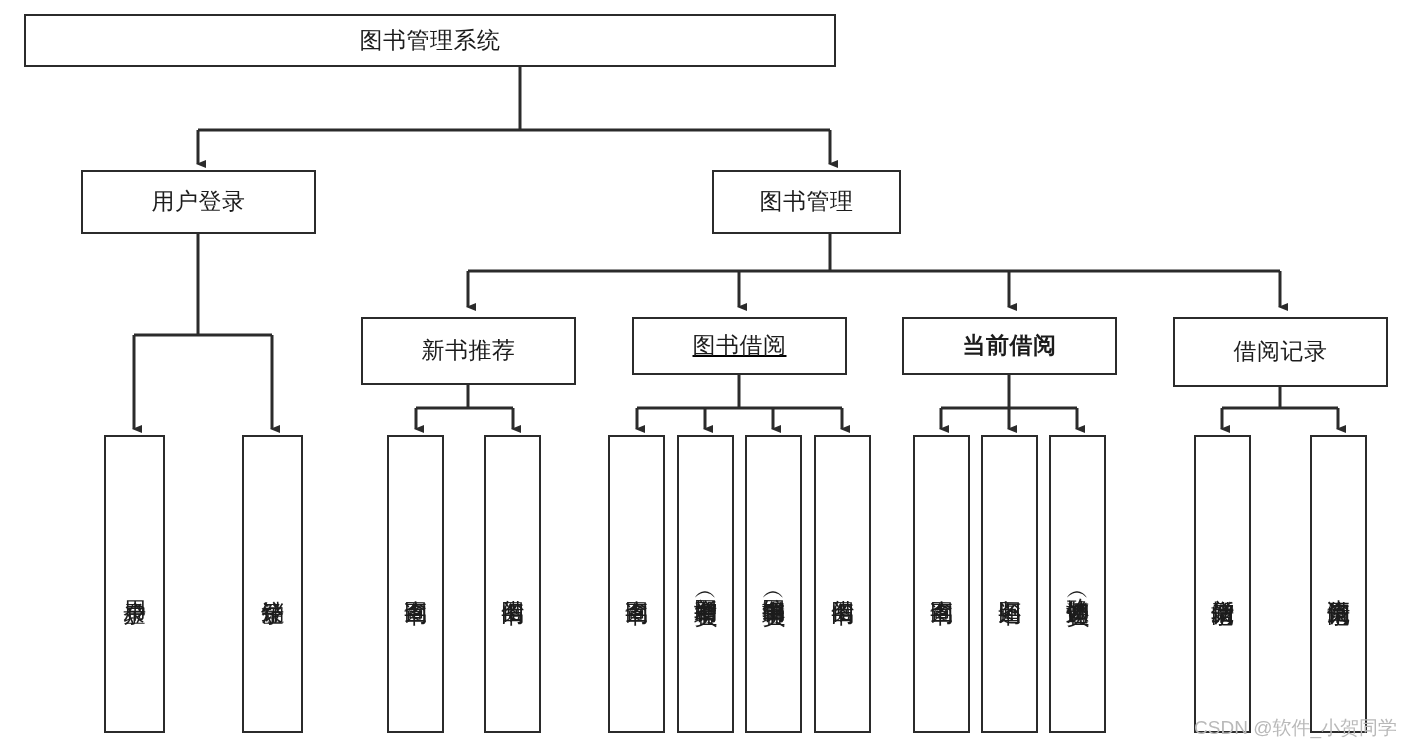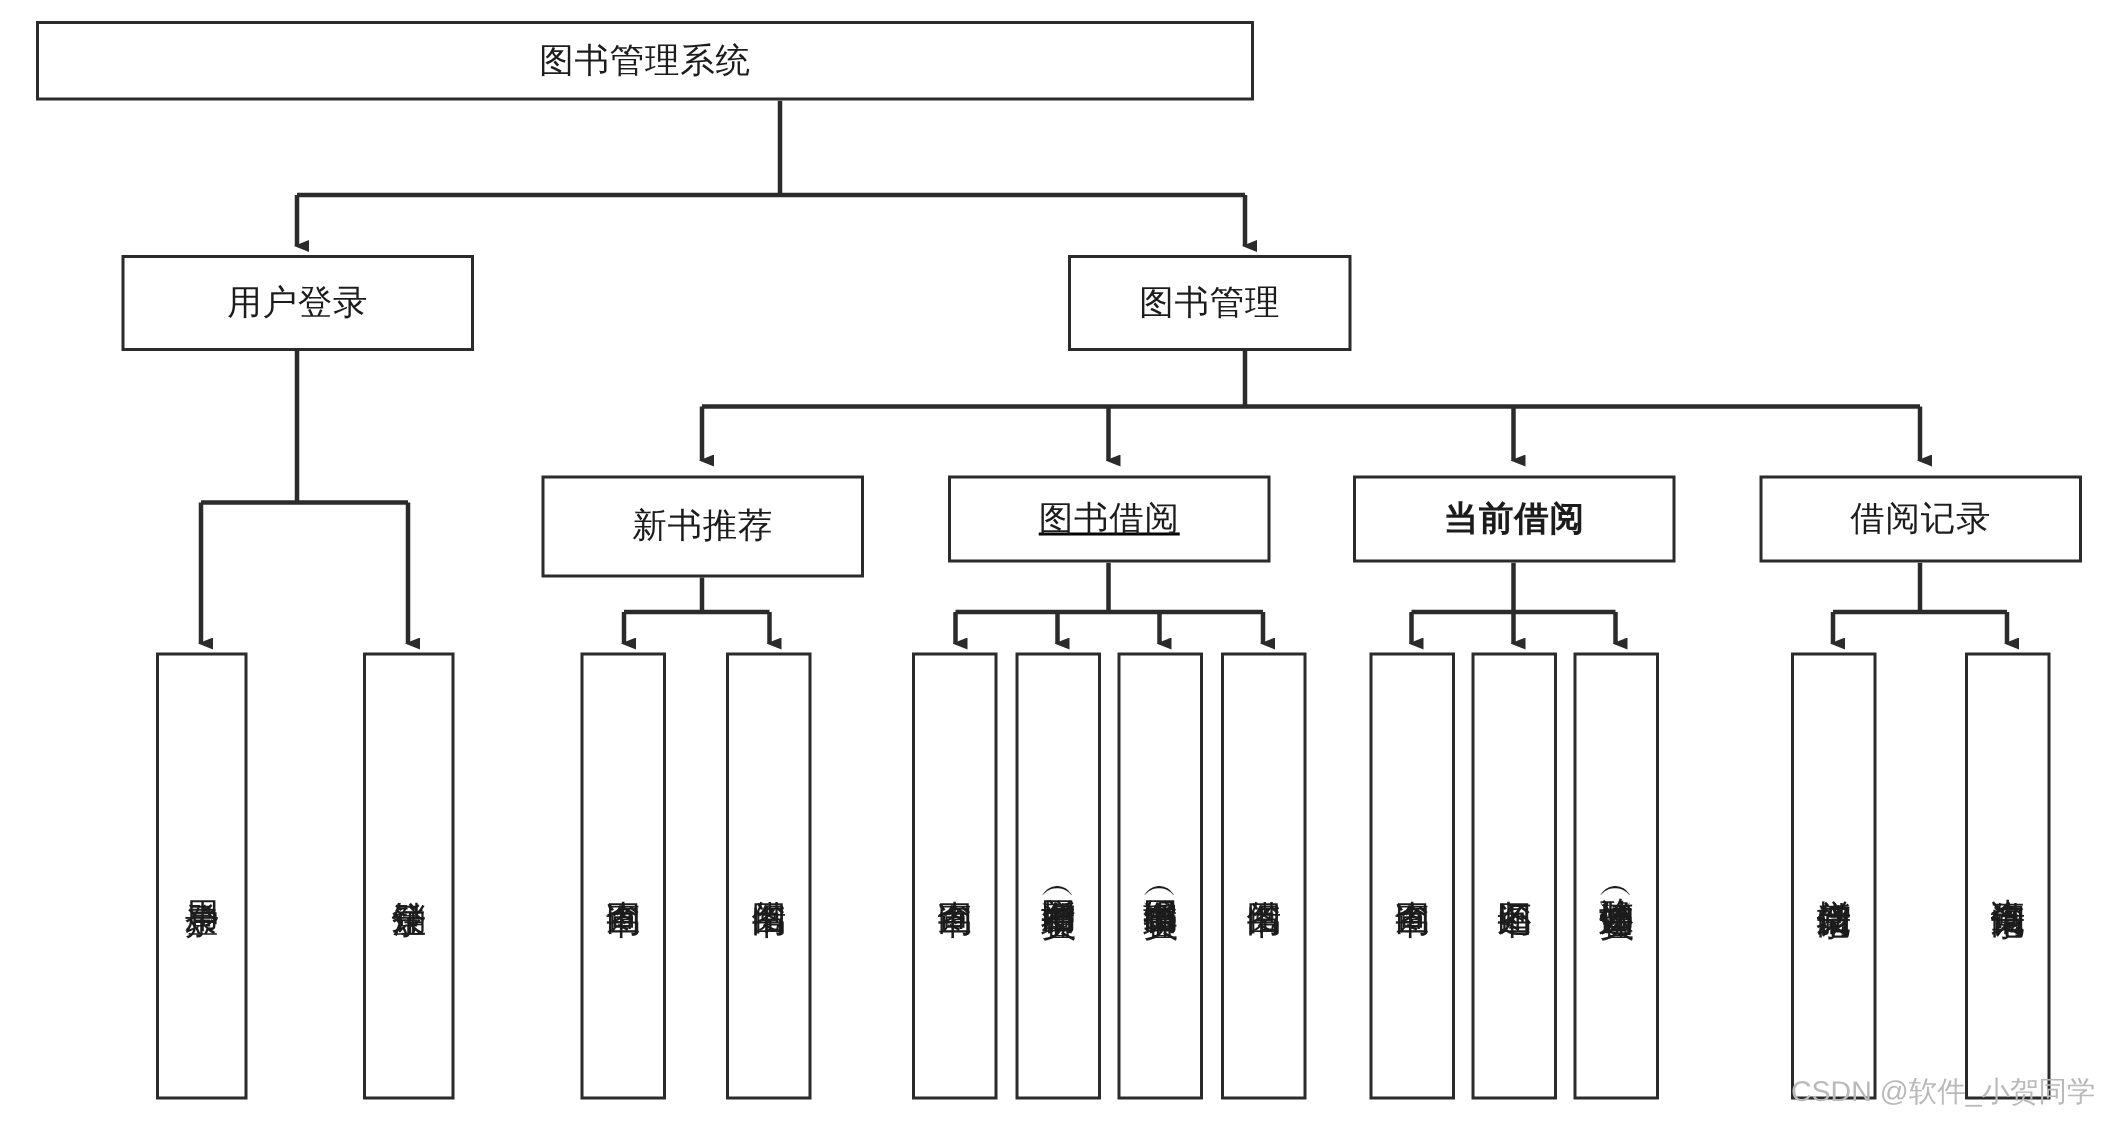--- a/index.html
+++ b/index.html
@@ -132,21 +132,21 @@
 
   <div class="node-box" style="left:361px; top:317px; width:215px; height:68px;">
     <span class="node-label-h">新书推荐</span>
   </div>
   <div class="node-box" style="left:632px; top:317px; width:215px; height:58px;text-decoration:underline;">
     <span class="node-label-h">图书借阅</span>
   </div>
   <div class="node-box" style="left:902px; top:317px; width:215px; height:58px;font-weight:bold;">
     <span class="node-label-h">当前借阅</span>
   </div>
-  <div class="node-box" style="left:1173px; top:317px; width:215px; height:58px;">
+  <div class="node-box" style="left:1173px; top:317px; width:215px; height:70px;">
     <span class="node-label-h">借阅记录</span>
   </div>
 
   <div class="node-box" style="left:104px; top:435px; width:61px; height:298px;">
     <span class="node-label-v">用户登录</span>
   </div>
   <div class="node-box" style="left:242px; top:435px; width:61px; height:298px;">
     <span class="node-label-v">注销登录</span>
   </div>
 

